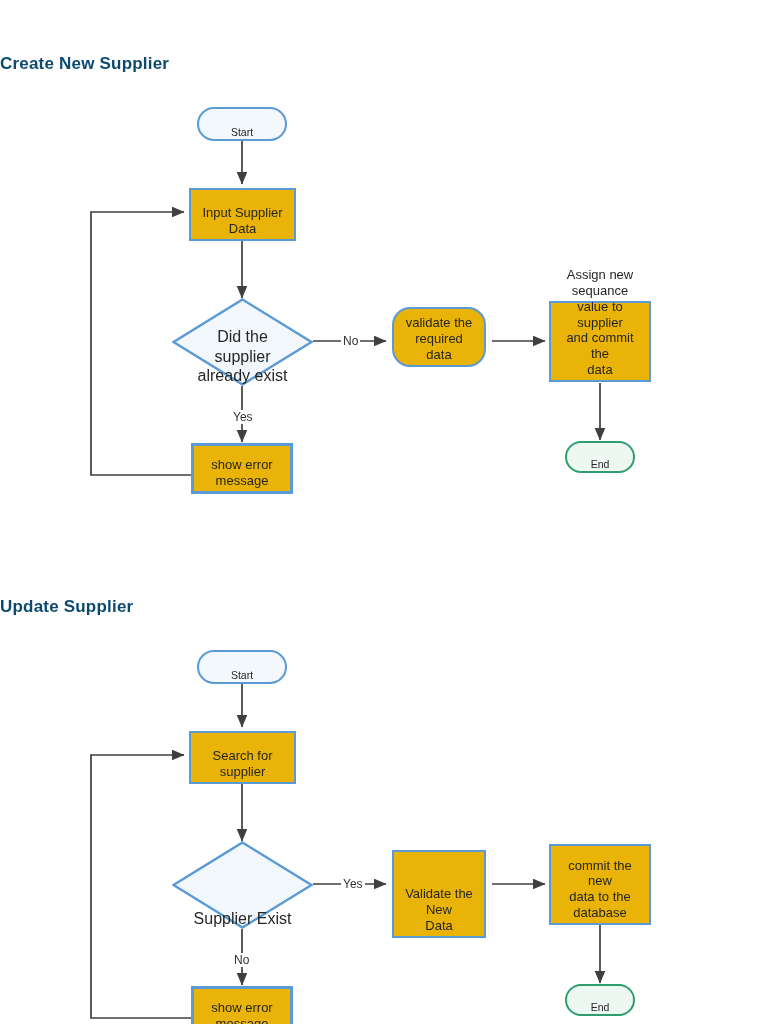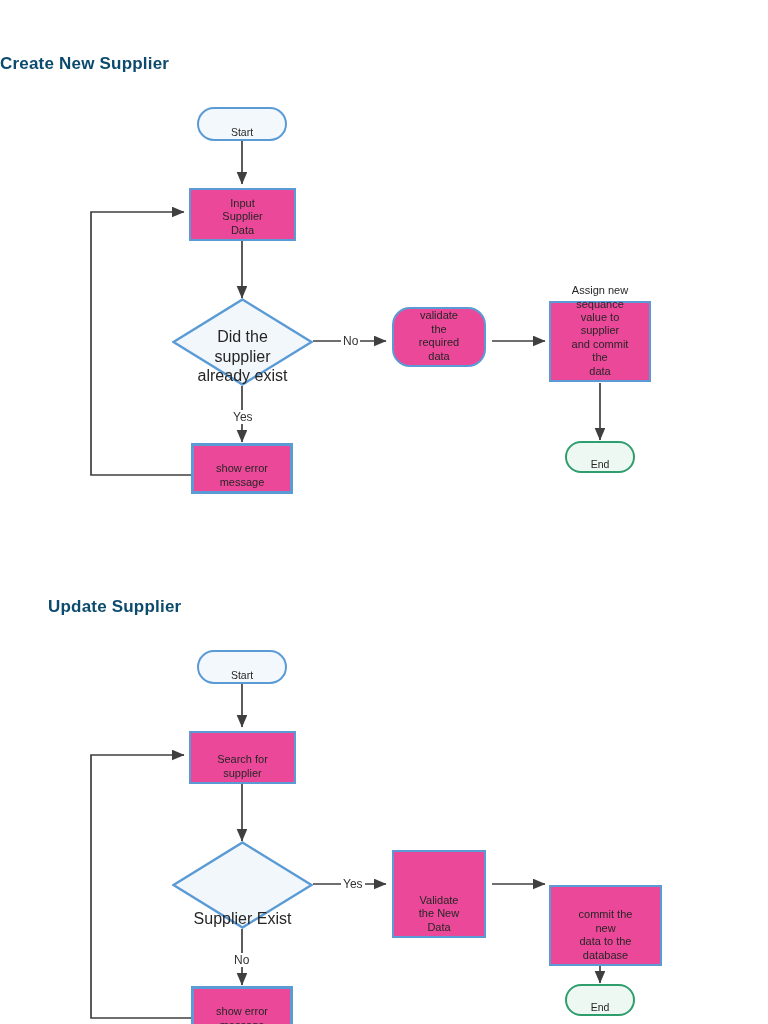--- a/index.html
+++ b/index.html
@@ -44,23 +44,23 @@
     background: #f3f8fd;
     border-radius: 17px;
     font-size: 10.5px;
   }
   .terminator.end {
     border: 2px solid #2f9e6e;
     background: #eef8f3;
   }
   .process {
     border: 2px solid #5b9bd5;
-    background: #ec4899;
-    font-size: 11px;
-    padding: 2px 20px;
+    background: #eab308;
+    font-size: 13px;
+    padding: 2px 8px;
   }
   .process.thick {
     border-width: 3px;
   }
   .decision {
     font-size: 16px;
   }
   .decision .diamond-shape {
     position: absolute;
     left: 0; top: 0;
@@ -169,21 +169,21 @@
 
   <div class="node terminator end" style="left:565px; top:441px; width:70px; height:32px;">
     <span>End</span>
   </div>
 
   <div class="node process thick multiline" style="left:191px; top:443px; width:102px; height:51px;">
     <span>show error
 message</span>
   </div>
 
-  <div class="chart-title" style="left:0; top:597px; width:680px;padding-left:48px;">Update Supplier</div>
+  <div class="chart-title" style="left:0; top:597px; width:680px;">Update Supplier</div>
 
   <div class="node terminator" style="left:197px; top:650px; width:90px; height:34px;">
     <span>Start</span>
   </div>
 
   <div class="node process" style="left:189px; top:731px; width:107px; height:53px;">
     <span>Search for supplier</span>
   </div>
 
   <div class="node decision" style="left:172px; top:841px; width:141px; height:88px;">
@@ -195,21 +195,21 @@
 
   <div class="edge-label" style="left:341px; top:877px;">Yes</div>
 
   <div class="edge-label" style="left:232px; top:953px;">No</div>
 
   <div class="node process multiline" style="left:392px; top:818px; width:94px; height:88px;margin-top:32px;">
     <span>Validate the New
 Data</span>
   </div>
 
-  <div class="node process multiline" style="left:549px; top:885px; width:113px; height:81px;">
+  <div class="node process multiline" style="left:549px; top:844px; width:102px; height:81px;">
     <span>commit the new
 data to the
 database</span>
   </div>
 
   <div class="node terminator end" style="left:565px; top:984px; width:70px; height:32px;">
     <span>End</span>
   </div>
 
   <div class="node process thick multiline" style="left:191px; top:986px; width:102px; height:51px;">

